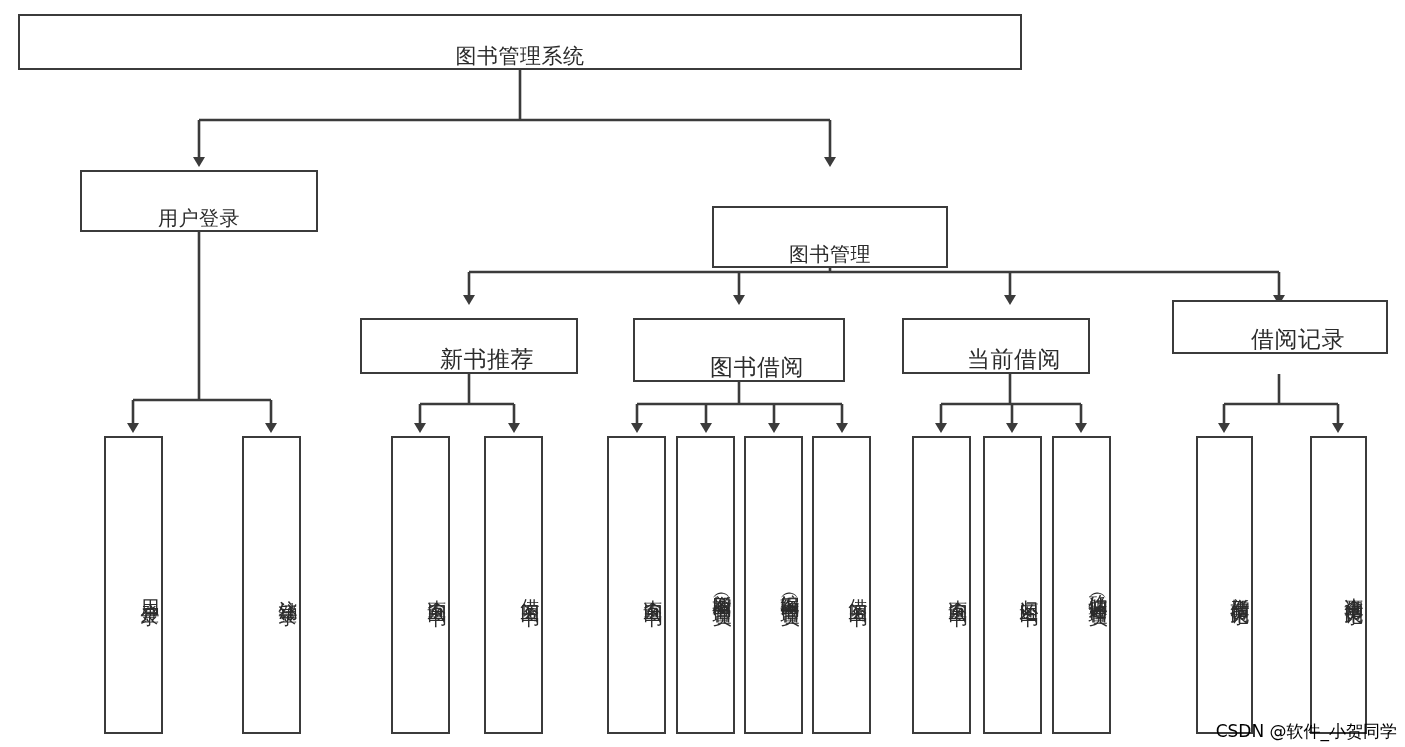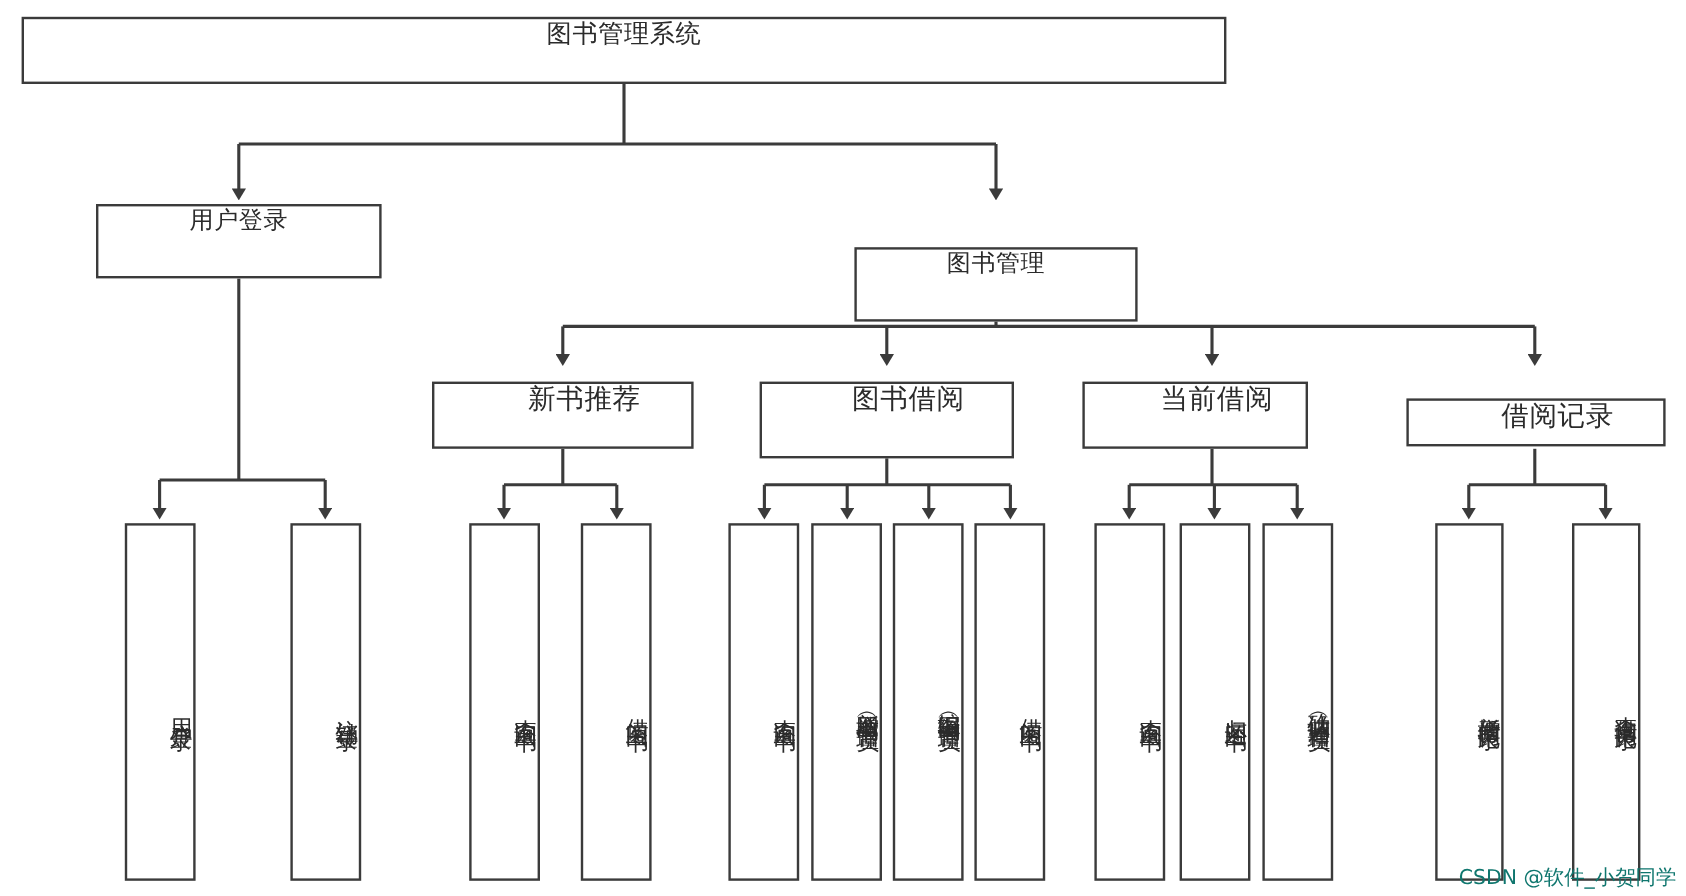--- a/index.html
+++ b/index.html
@@ -20,21 +20,21 @@
     left:0; top:0;
     width:1405px; height:747px;
     pointer-events:none;
   }
   .node{
     position:absolute;
     box-sizing:border-box;
     background:#ffffff;
     border:2px solid #3b3b3b;
     display:flex;
-    align-items:flex-start;
+    align-items:flex-end;
     justify-content:center;
     font-size:20px;
     line-height:1.15;
     color:#2b2b2b;
     letter-spacing:0.5px;
   }
   .node.root{ font-size:21px; }
   .node.lvl2{ font-size:20px; }
   .node.lvl3{ font-size:23px;padding-left:36px; }
   .node.leaf{
@@ -46,21 +46,21 @@
     padding-top:10px;
     letter-spacing:3px;
     white-space:nowrap;
   }
   .node.leaf.tall{ padding-top:6px; letter-spacing:2px; }
   .watermark{
     position:absolute;
     right:8px;
     bottom:4px;
     font-size:17px;
-    color:#0f766e;
+    color:#000000;
     white-space:nowrap;
     user-select:none;
   }
 </style>
 </head>
 <body>
 
 <div id="canvas">
 
   <svg id="wires" viewBox="0 0 1405 747" xmlns="http://www.w3.org/2000/svg">
@@ -126,21 +126,21 @@
 
   <div class="node lvl3" style="left:360px;top:318px;width:218px;height:56px;">
     <span>新书推荐</span>
   </div>
   <div class="node lvl3" style="left:633px;top:318px;width:212px;height:64px;">
     <span>图书借阅</span>
   </div>
   <div class="node lvl3" style="left:902px;top:318px;width:188px;height:56px;">
     <span>当前借阅</span>
   </div>
-  <div class="node lvl3" style="left:1172px;top:332px;width:216px;height:40px;">
+  <div class="node lvl3" style="left:1172px;top:300px;width:216px;height:54px;">
     <span>借阅记录</span>
   </div>
 
   <div class="node leaf" style="left:104px;top:436px;width:59px;height:298px;">
     <span>用户登录</span>
   </div>
   <div class="node leaf" style="left:242px;top:436px;width:59px;height:298px;">
     <span>注销登录</span>
   </div>
 

